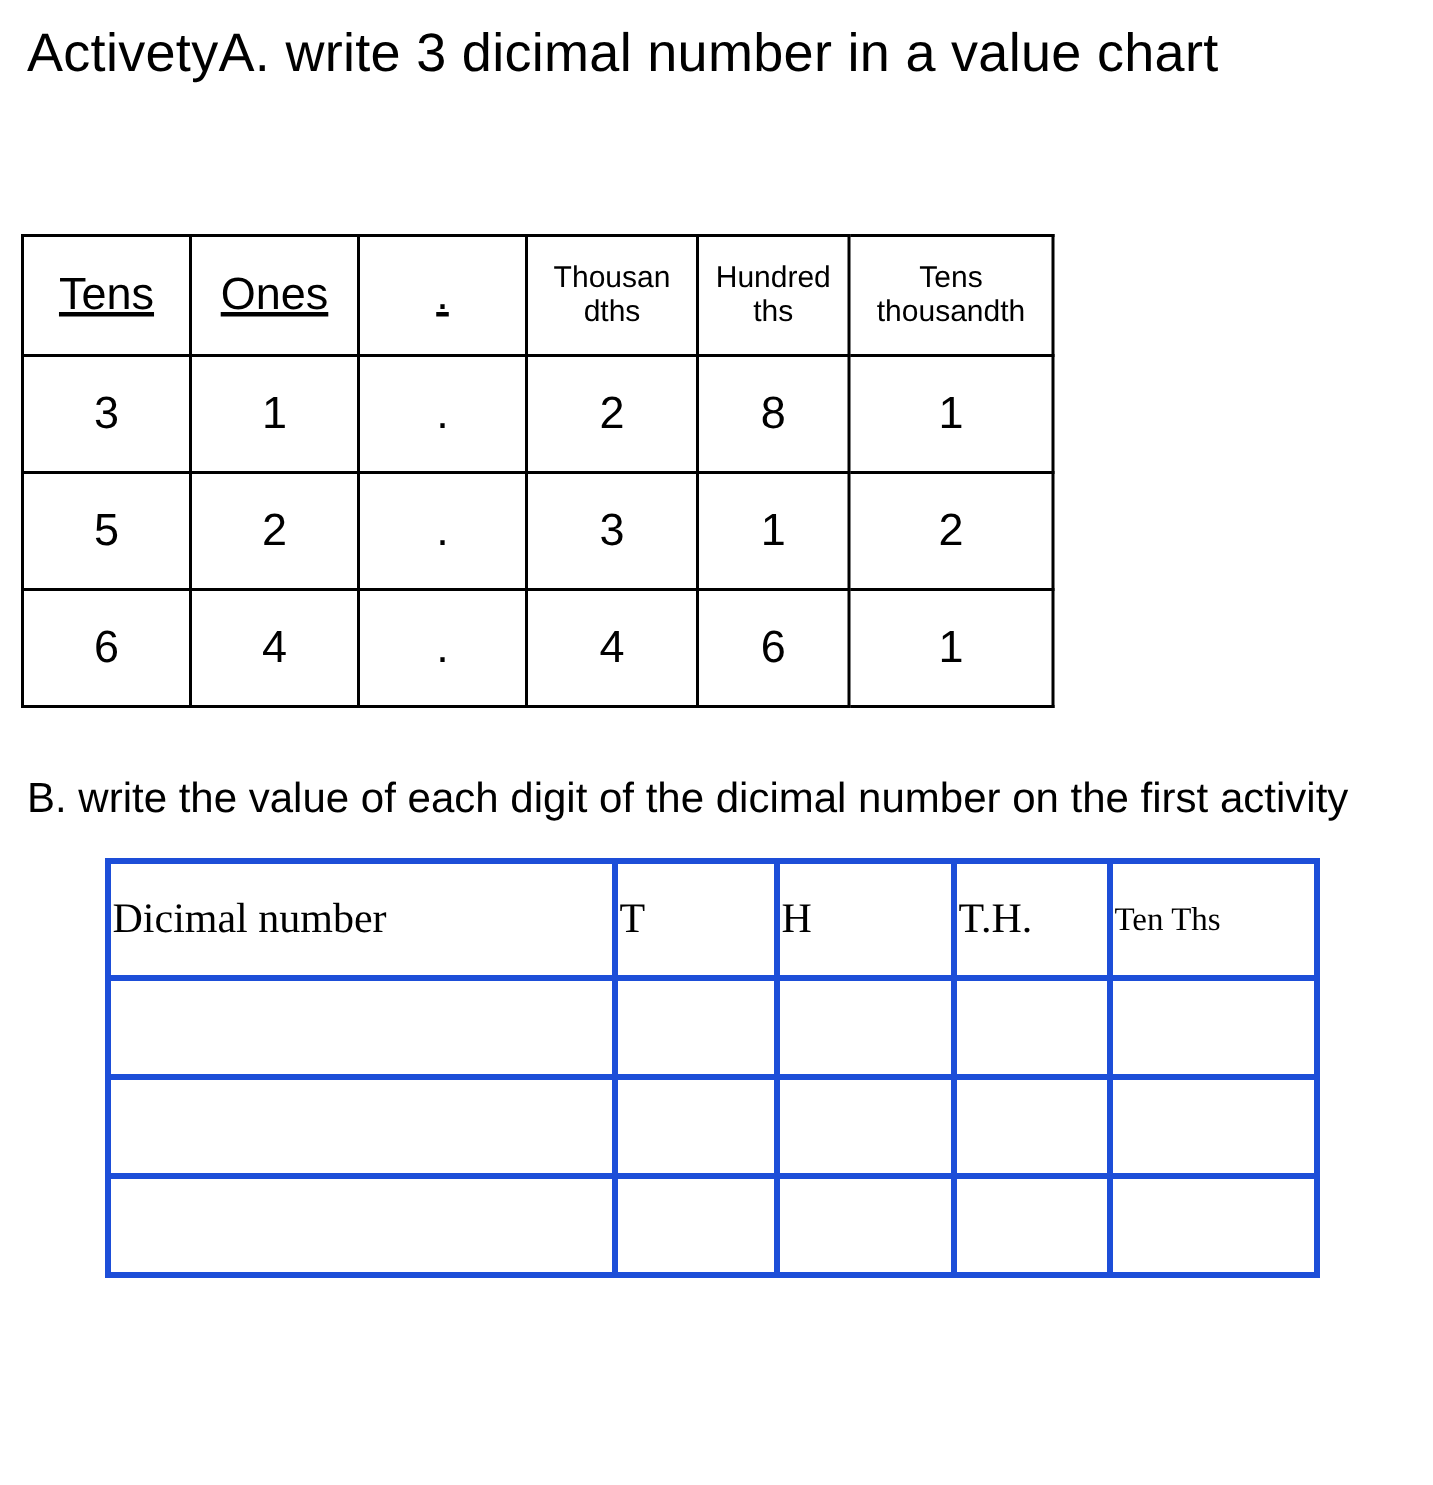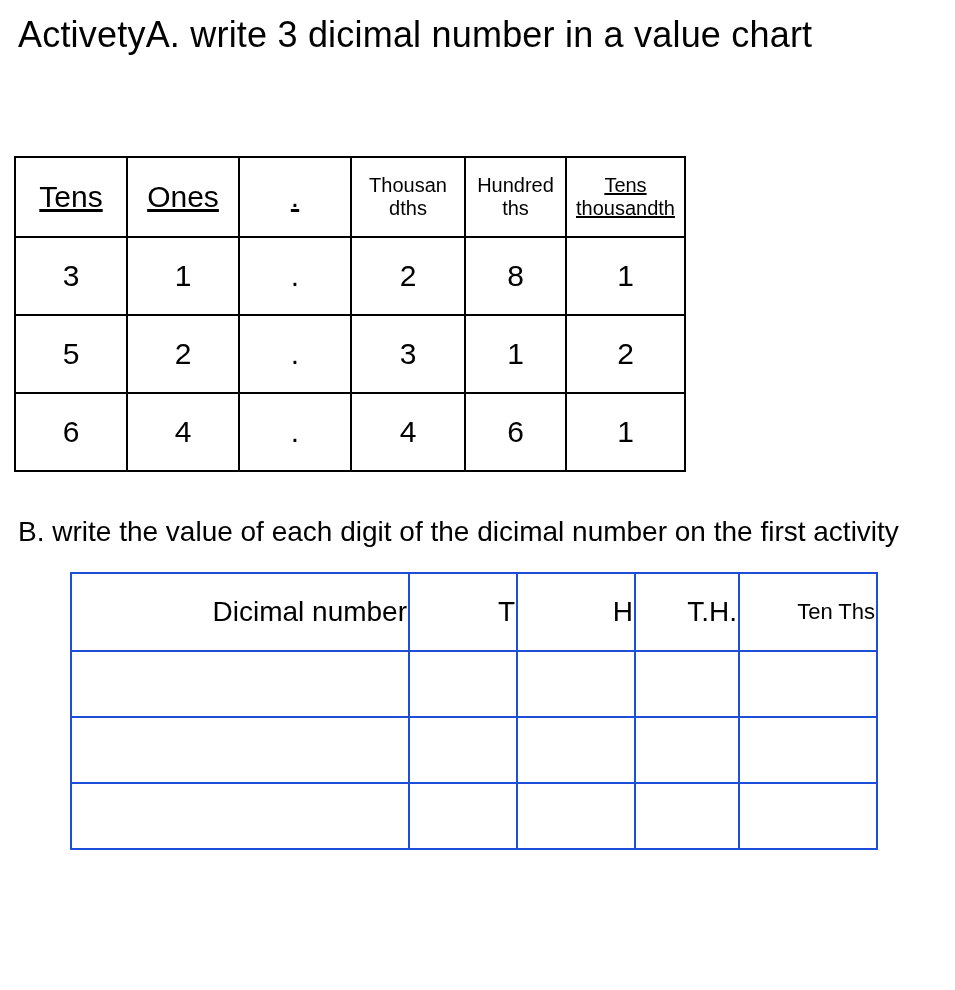--- a/index.html
+++ b/index.html
@@ -35,46 +35,47 @@
     vertical-align: middle;
     font-weight: 400;
     box-sizing: border-box;
   }
   
   .ta-tens   { width: 112px; }
   .ta-ones   { width: 112px; }
   .ta-dot    { width: 112px; }
   .ta-thou   { width: 114px; }
   .ta-hund   { width: 101px; }
-  .ta-tenths { width: 119px; text-decoration: underline; }
+  .ta-tenths { width: 136px; }
 
   .ta-head-big { font-size: 30px; height: 80px; text-decoration: underline; }
   .ta-head-sm  { font-size: 20px; line-height: 1.15; height: 80px; padding: 6px 4px; }
 
   .ta-data td { height: 78px; font-size: 30px; }
   .dot-cell   { font-size: 30px; }
 
   
   .sub {
     font-size: 28px;
     white-space: nowrap;
     margin-bottom: 24px;
   }
 
   
   .table-b {
     border-collapse: collapse;
     margin-left: 52px;
   }
   .table-b th, .table-b td {
-    border: 2px solid #1d4ed8;
-    text-align: right;
+    border: 4px solid #1d4ed8;
+    text-align: left;
     vertical-align: middle;
     font-weight: 400;
     box-sizing: border-box;
+    font-family: Liberation Serif, serif;
   }
   .tb-dec   { width: 338px; }
   .tb-t     { width: 108px; }
   .tb-h     { width: 118px; }
   .tb-th    { width: 104px; }
   .tb-tent  { width: 138px; }
 
   .tb-head  { height: 78px; font-size: 28px; }
   .tb-head-sm { font-size: 22px; }
   .tb-row td { height: 66px; }

